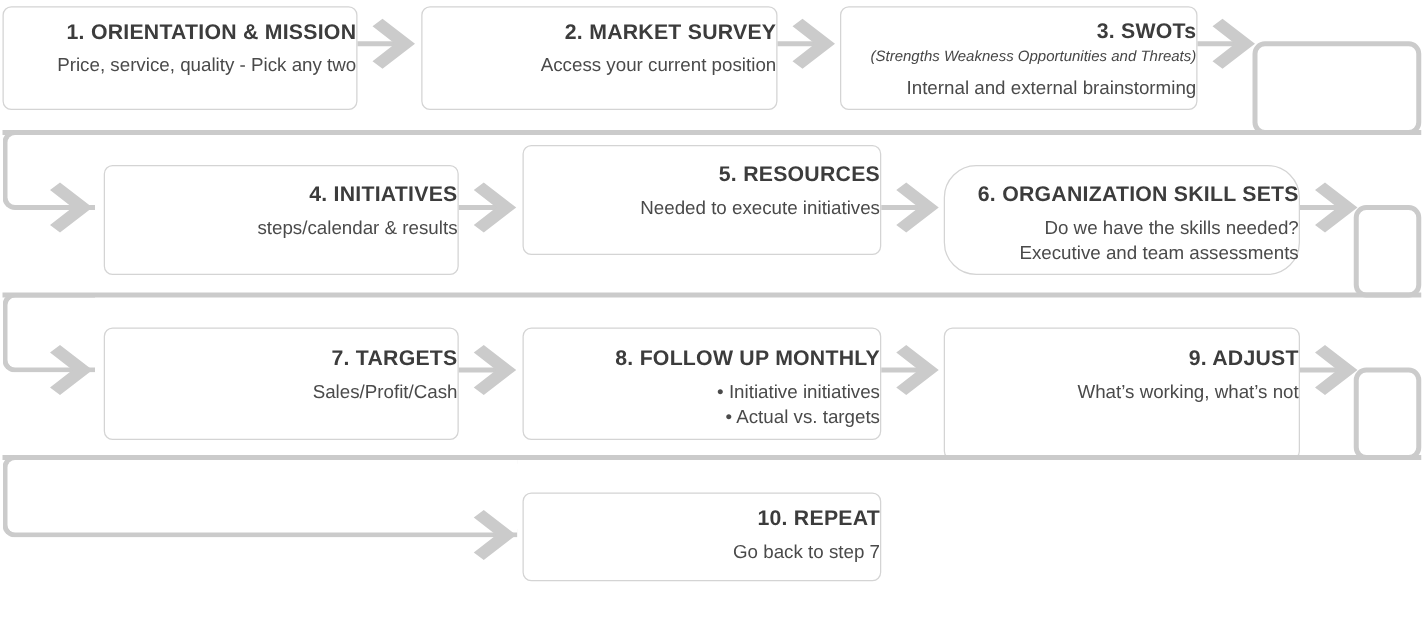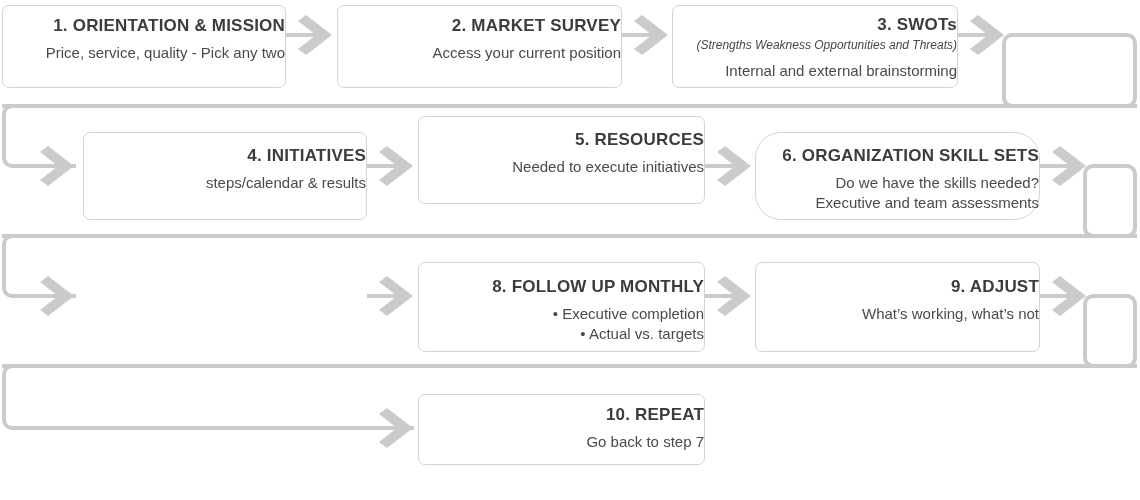--- a/index.html
+++ b/index.html
@@ -18,21 +18,21 @@
 
   
   #box1{left:2px;top:5px;width:284px;height:83px;padding-top:10px;}
   #box2{left:337px;top:5px;width:285px;height:83px;padding-top:10px;}
   #box3{left:672px;top:5px;width:286px;height:83px;padding-top:9px;}
   #box4{left:83px;top:132px;width:284px;height:88px;padding-top:13px;}
   #box5{left:418px;top:116px;width:287px;height:88px;padding-top:13px;}
   #box6{left:755px;top:132px;width:285px;height:88px;padding-top:13px;border-radius:26px;}
   #box7{left:83px;top:262px;width:284px;height:90px;padding-top:14px;}
   #box8{left:418px;top:262px;width:287px;height:90px;padding-top:14px;}
-  #box9{left:755px;top:262px;width:285px;height:90px;padding-top:14px;}
+  #box9{left:755px;top:262px;width:285px;height:106px;padding-top:14px;}
   #box10{left:418px;top:394px;width:287px;height:71px;padding-top:10px;}
 
   
   .hline{position:absolute;height:4px;background:#cbcbcb;}
   .loop{position:absolute;border:4px solid #cbcbcb;border-radius:10px;box-sizing:border-box;background:transparent;}
   .corner{position:absolute;border-left:4px solid #cbcbcb;border-top:4px solid #cbcbcb;
           border-bottom:4px solid #cbcbcb;border-radius:10px 0 0 10px;box-sizing:border-box;}
   .arrow{position:absolute;width:48px;height:44px;}
   .arrow .stub{position:absolute;left:0;top:20px;width:36px;height:4px;background:#cbcbcb;}
   .arrow svg{position:absolute;right:0;top:0;display:block;}
@@ -152,31 +152,35 @@
 
   <div class="loop" id="loop-b"></div>
   <div class="hline" id="line-b"></div>
   <div class="corner" id="corner-b"></div>
   <div class="chev" id="entry-b">
     <svg width="38" height="44" viewBox="0 0 38 44">
         <path d="M2 8 L10 2 L36 22 L10 42 L2 36 L20 22 Z" fill="#cbcbcb"></path>
       </svg>
   </div>
 
+  <div class="box" id="box7">
+    <div class="title">7. TARGETS</div>
+    <div class="line">Sales/Profit/Cash</div>
+  </div>
 
   <div class="arrow" id="arrow-7">
     <div class="stub"></div>
     <svg width="38" height="44" viewBox="0 0 38 44">
         <path d="M2 8 L10 2 L36 22 L10 42 L2 36 L20 22 Z" fill="#cbcbcb"></path>
       </svg>
   </div>
 
   <div class="box" id="box8">
     <div class="title">8. FOLLOW UP MONTHLY</div>
-    <div class="line">• Executive completion</div>
+    <div class="line">• Initiative initiatives</div>
     <div class="line">• Actual vs. targets</div>
   </div>
 
   <div class="arrow" id="arrow-8">
     <div class="stub"></div>
     <svg width="38" height="44" viewBox="0 0 38 44">
         <path d="M2 8 L10 2 L36 22 L10 42 L2 36 L20 22 Z" fill="#cbcbcb"></path>
       </svg>
   </div>
 

